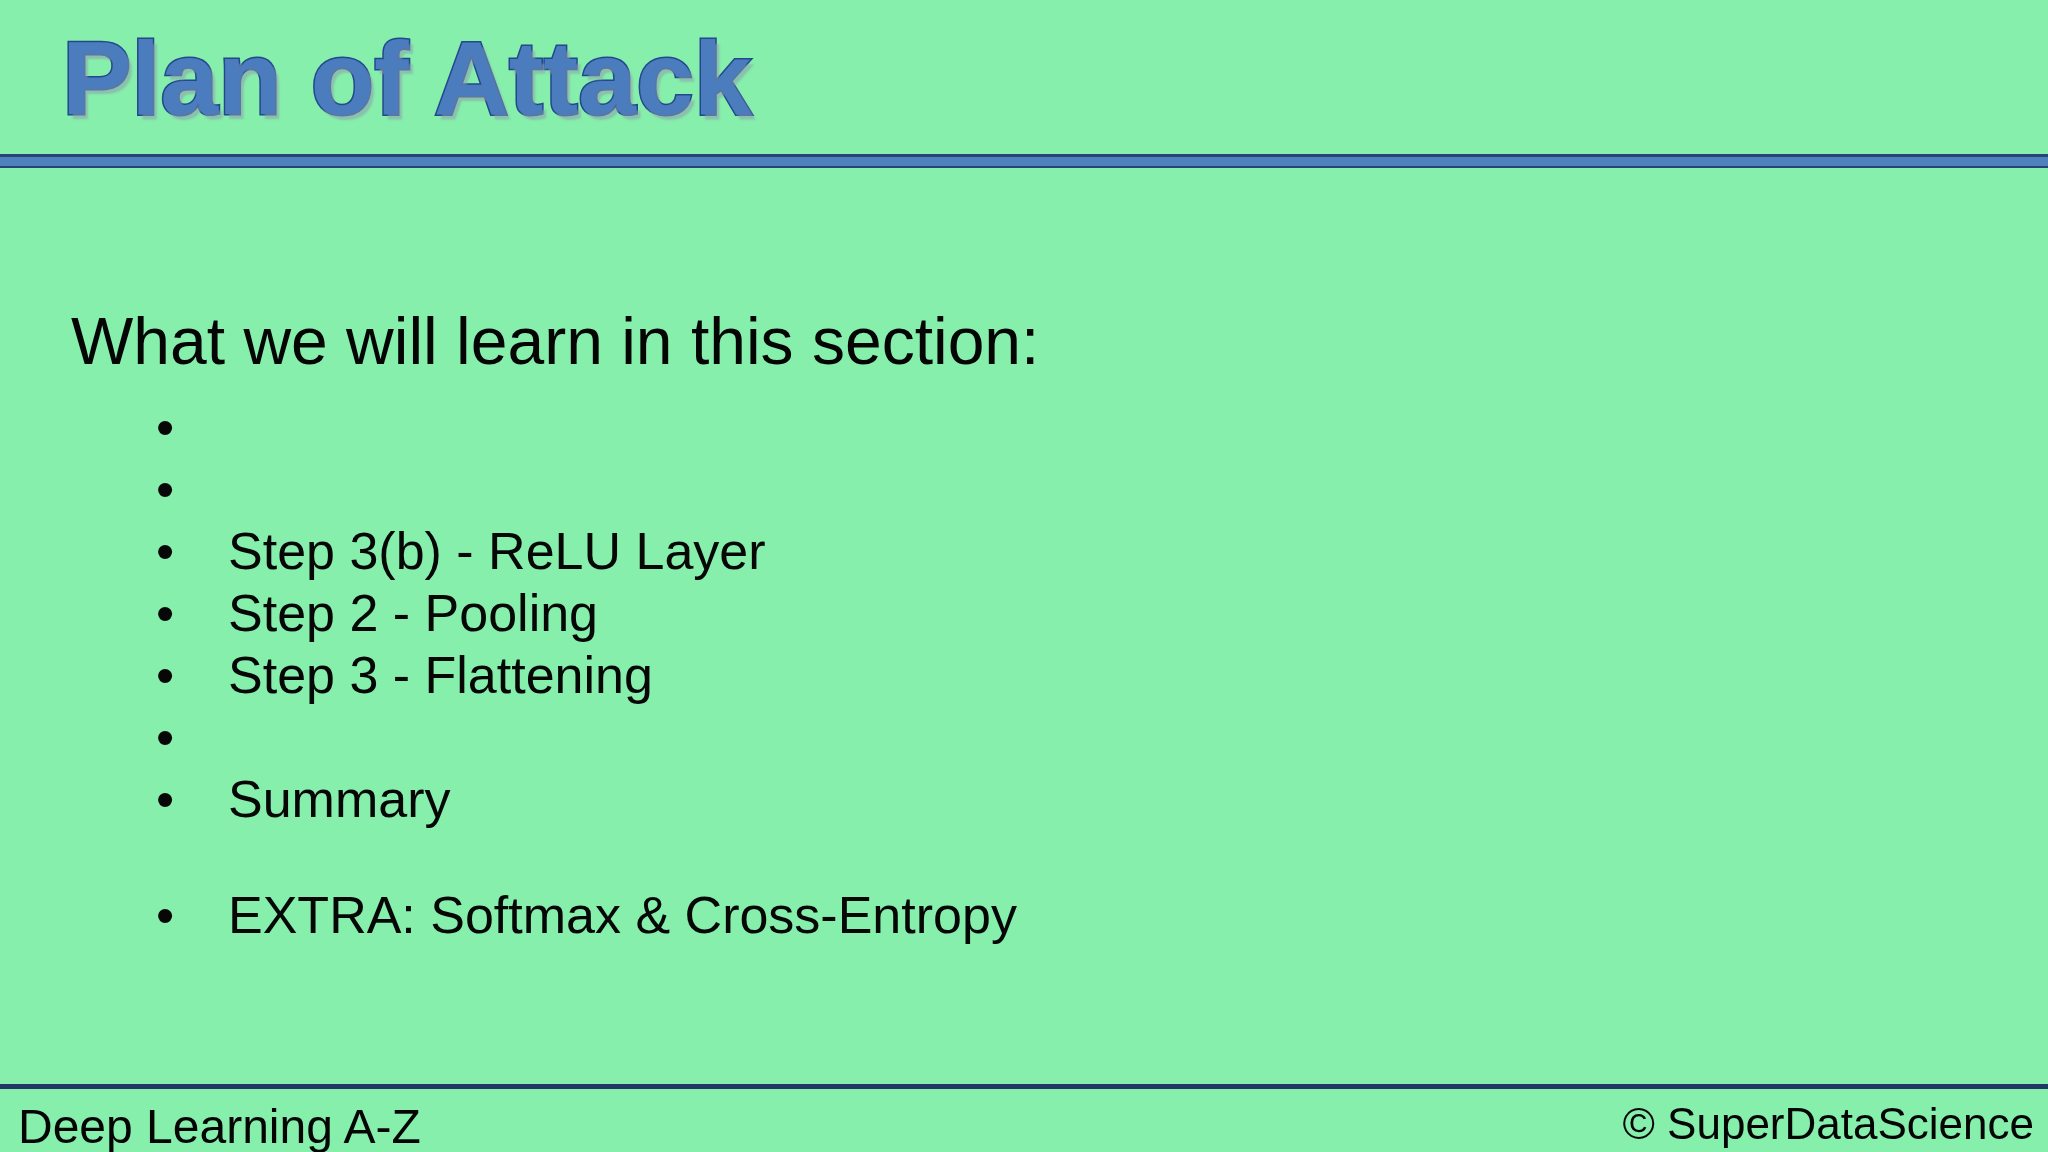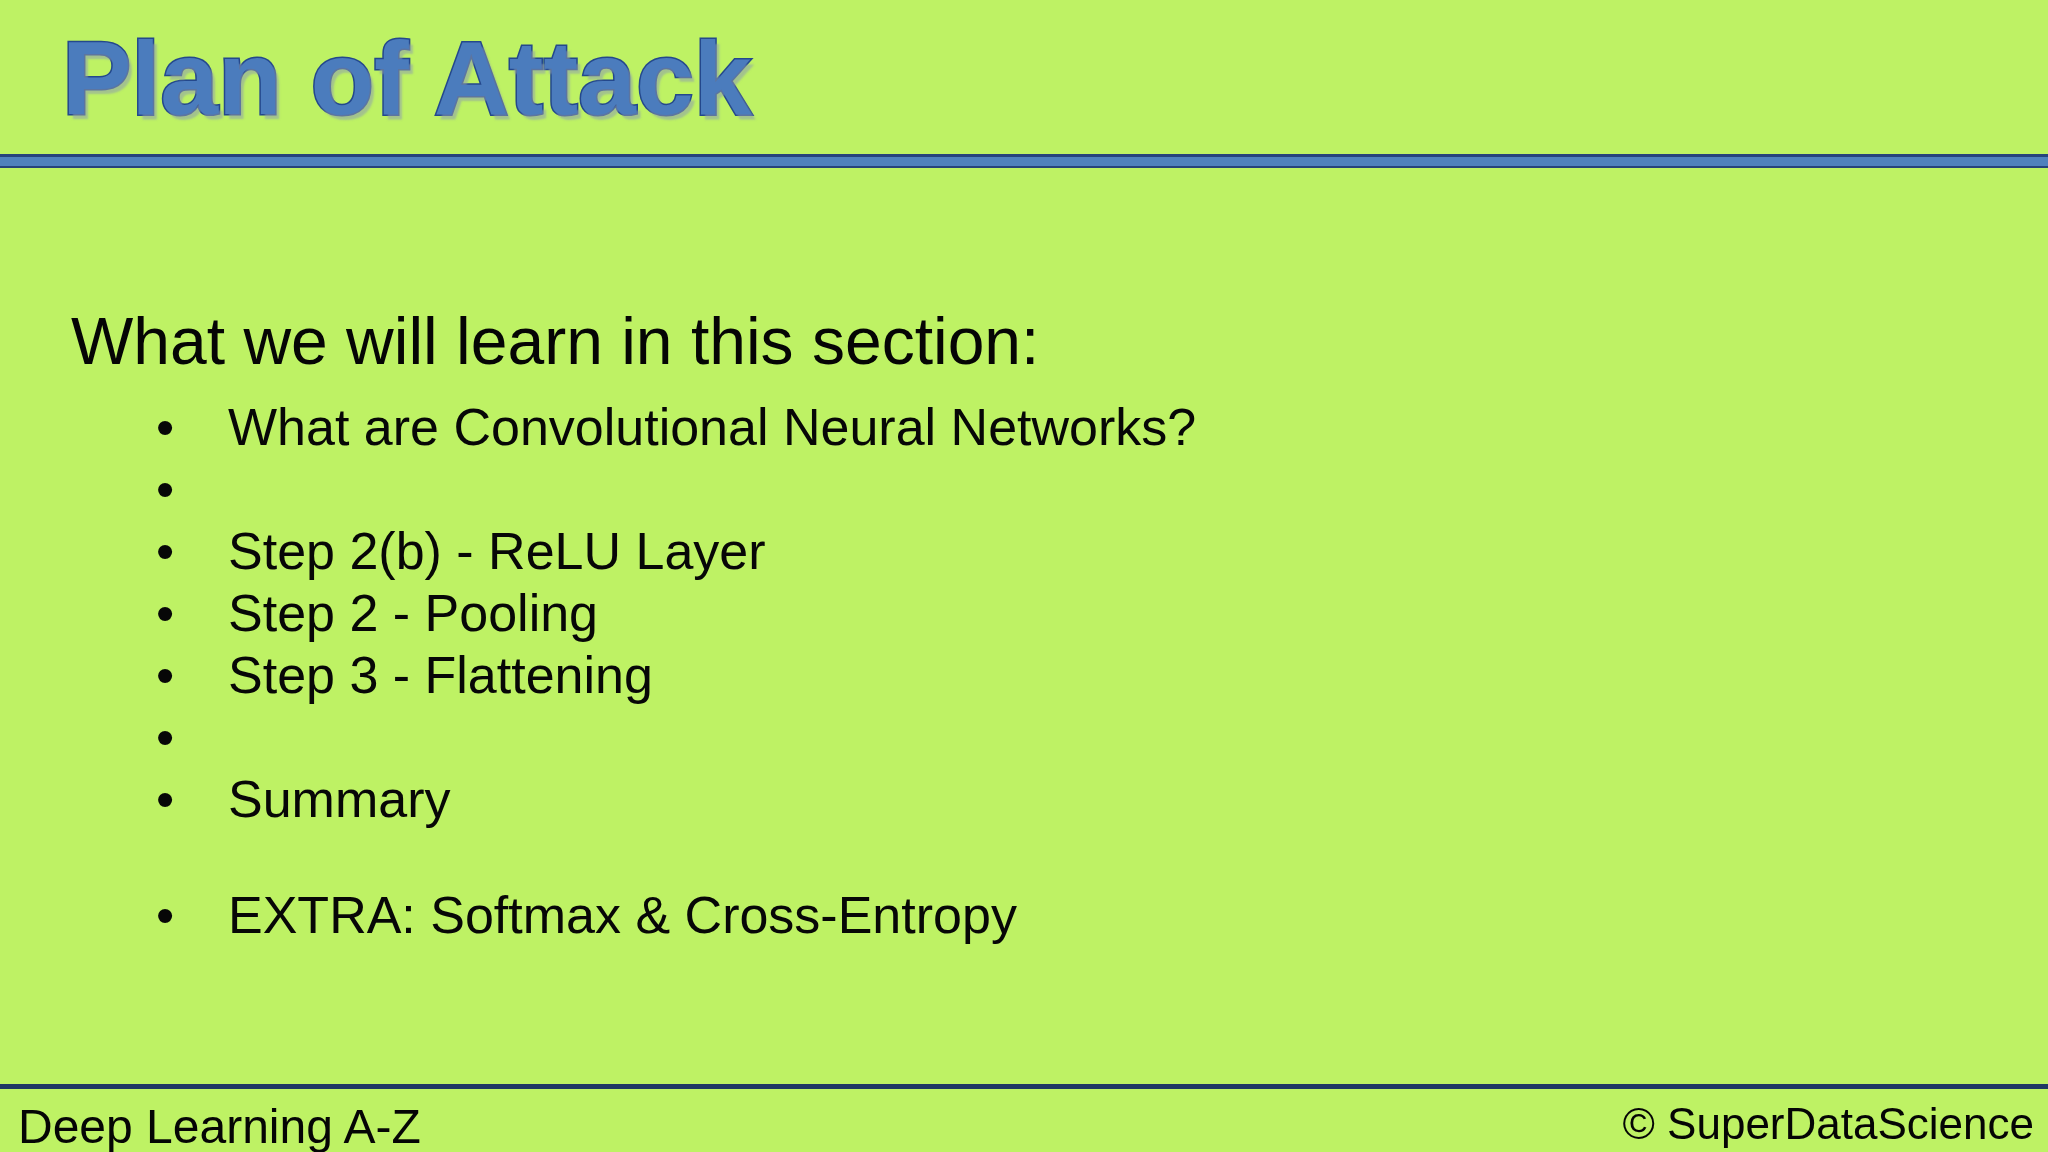--- a/index.html
+++ b/index.html
@@ -4,21 +4,21 @@
 <style>
   html, body {
     margin: 0;
     padding: 0;
     background: #ffffff;
   }
   .slide {
     position: relative;
     width: 2048px;
     height: 1152px;
-    background: #bef264;
+    background: #86efac;
     overflow: hidden;
     font-family: "Liberation Sans", sans-serif;
     color: #060606;
   }
 
   
   .slide-title {
     position: absolute;
     left: 62px;
     top: 26px;
@@ -125,28 +125,27 @@
 
   <h1 class="slide-title">Plan of Attack</h1>
 
   <div class="title-divider"></div>
 
   <h2 class="section-heading">What we will learn in this section:</h2>
 
   <ul class="topics-list">
     <li>
       <span class="dot">•</span>
-      <span>What are Convolutional Neural Networks?</span>
     </li>
     <li>
       <span class="dot">•</span>
     </li>
     <li>
       <span class="dot">•</span>
-      <span>Step 2(b) - ReLU Layer</span>
+      <span>Step 3(b) - ReLU Layer</span>
     </li>
     <li>
       <span class="dot">•</span>
       <span>Step 2 - Pooling</span>
     </li>
     <li>
       <span class="dot">•</span>
       <span>Step 3 - Flattening</span>
     </li>
     <li>

